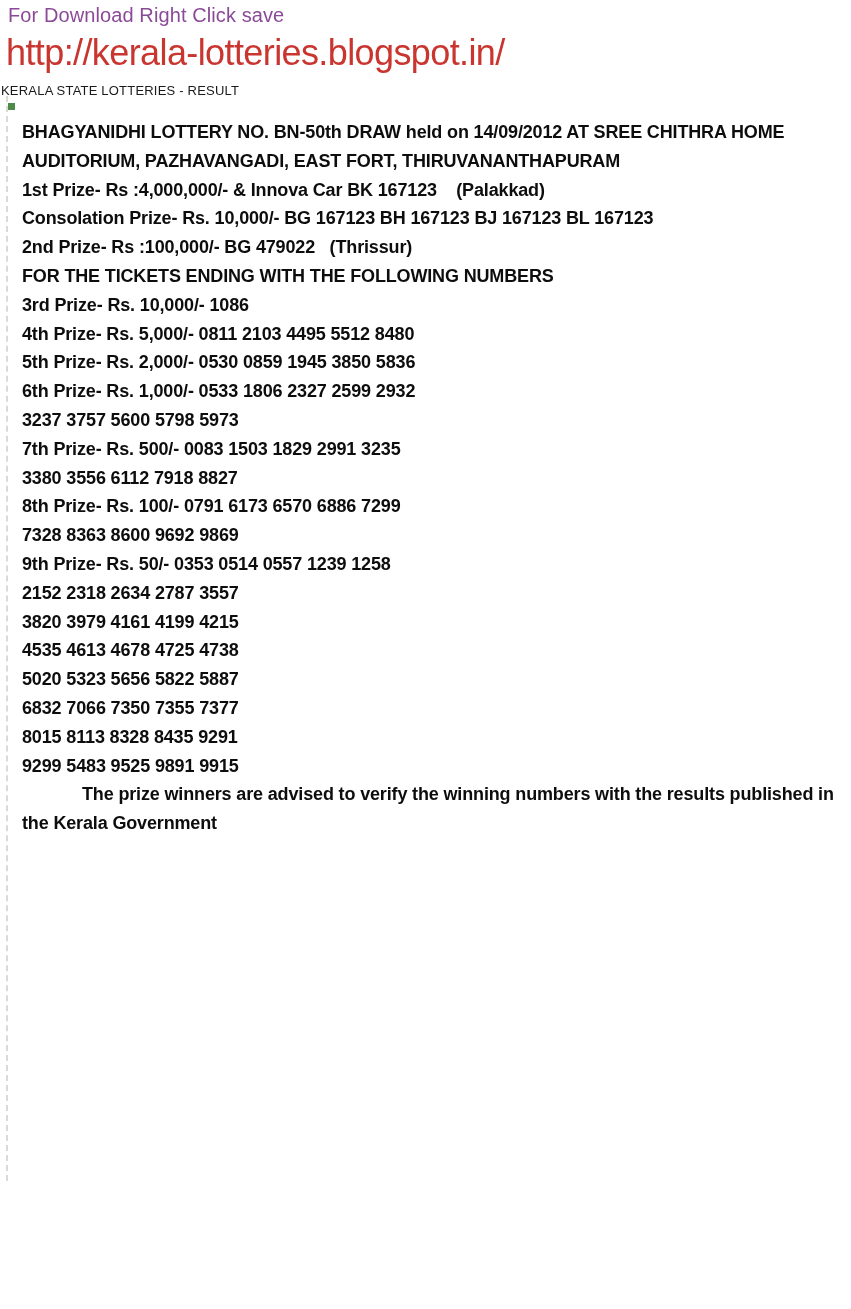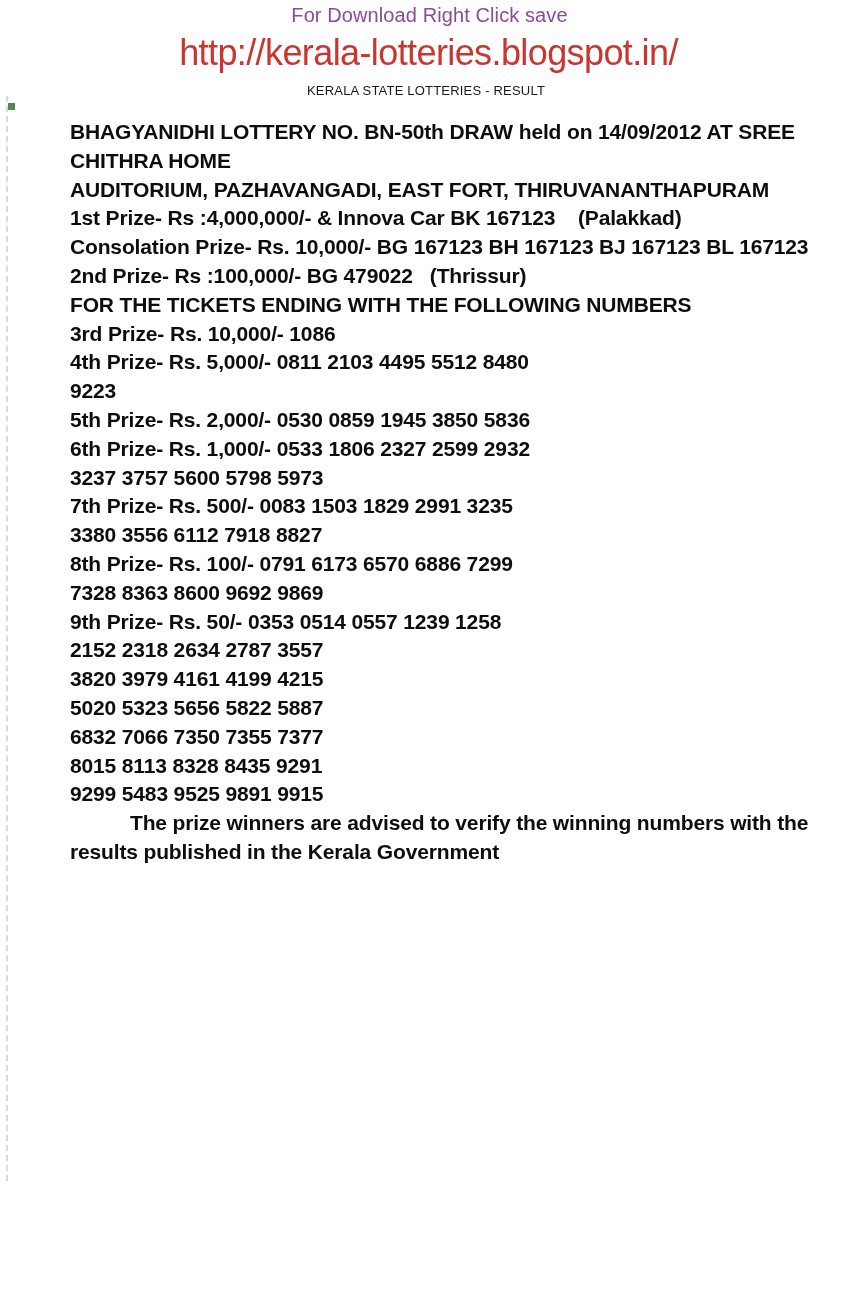--- a/index.html
+++ b/index.html
@@ -31,21 +31,20 @@
     border-left: 2px dashed #d9dbd4;
     pointer-events: none;
   }
 
   
   #header {
     position: absolute;
     left: 0;
     top: 0;
     width: 851px;
-    text-align: center;
   }
   .promo-line {
     font-size: 20px;
     line-height: 24px;
     color: #8b4a97;
     padding: 3px 0 0 8px;
     letter-spacing: 0.1px;
     white-space: nowrap;
   }
   .site-url {
@@ -76,28 +75,27 @@
 
   
   #doc-body {
     position: absolute;
     left: 0;
     top: 118px;
     width: 851px;
     padding: 0;
   }
   .line {
-    font-size: 21px;
+    font-size: 18px;
     line-height: 28.8px;
     font-weight: bold;
     color: #0d0d0d;
     padding-left: 22px;
     white-space: pre;
     letter-spacing: -0.15px;
-    margin-left: 48px;
   }
   .line.indent {
     text-indent: 60px;
   }
   .line.wrap {
     white-space: normal;
     padding-right: 8px;
   }
 </style>
 </head>
@@ -117,31 +115,31 @@
 
   <div id="doc-body">
     <div class="line wrap">BHAGYANIDHI LOTTERY NO. BN-50th DRAW held on 14/09/2012 AT SREE CHITHRA HOME</div>
     <div class="line">AUDITORIUM, PAZHAVANGADI, EAST FORT, THIRUVANANTHAPURAM</div>
     <div class="line">1st Prize- Rs :4,000,000/- &amp; Innova Car BK 167123    (Palakkad)</div>
     <div class="line">Consolation Prize- Rs. 10,000/- BG 167123 BH 167123 BJ 167123 BL 167123</div>
     <div class="line">2nd Prize- Rs :100,000/- BG 479022   (Thrissur)</div>
     <div class="line">FOR THE TICKETS ENDING WITH THE FOLLOWING NUMBERS</div>
     <div class="line">3rd Prize- Rs. 10,000/- 1086</div>
     <div class="line">4th Prize- Rs. 5,000/- 0811 2103 4495 5512 8480</div>
-    <div class="line">9223</div>
     <div class="line">5th Prize- Rs. 2,000/- 0530 0859 1945 3850 5836</div>
     <div class="line">6th Prize- Rs. 1,000/- 0533 1806 2327 2599 2932</div>
     <div class="line">3237 3757 5600 5798 5973</div>
     <div class="line">7th Prize- Rs. 500/- 0083 1503 1829 2991 3235</div>
     <div class="line">3380 3556 6112 7918 8827</div>
     <div class="line">8th Prize- Rs. 100/- 0791 6173 6570 6886 7299</div>
     <div class="line">7328 8363 8600 9692 9869</div>
     <div class="line">9th Prize- Rs. 50/- 0353 0514 0557 1239 1258</div>
     <div class="line">2152 2318 2634 2787 3557</div>
     <div class="line">3820 3979 4161 4199 4215</div>
+    <div class="line">4535 4613 4678 4725 4738</div>
     <div class="line">5020 5323 5656 5822 5887</div>
     <div class="line">6832 7066 7350 7355 7377</div>
     <div class="line">8015 8113 8328 8435 9291</div>
     <div class="line">9299 5483 9525 9891 9915</div>
     <div class="line wrap indent">The prize winners are advised to verify the winning numbers with the results published in the Kerala Government</div>
   </div>
 
 </div>
 
 </body></html>

